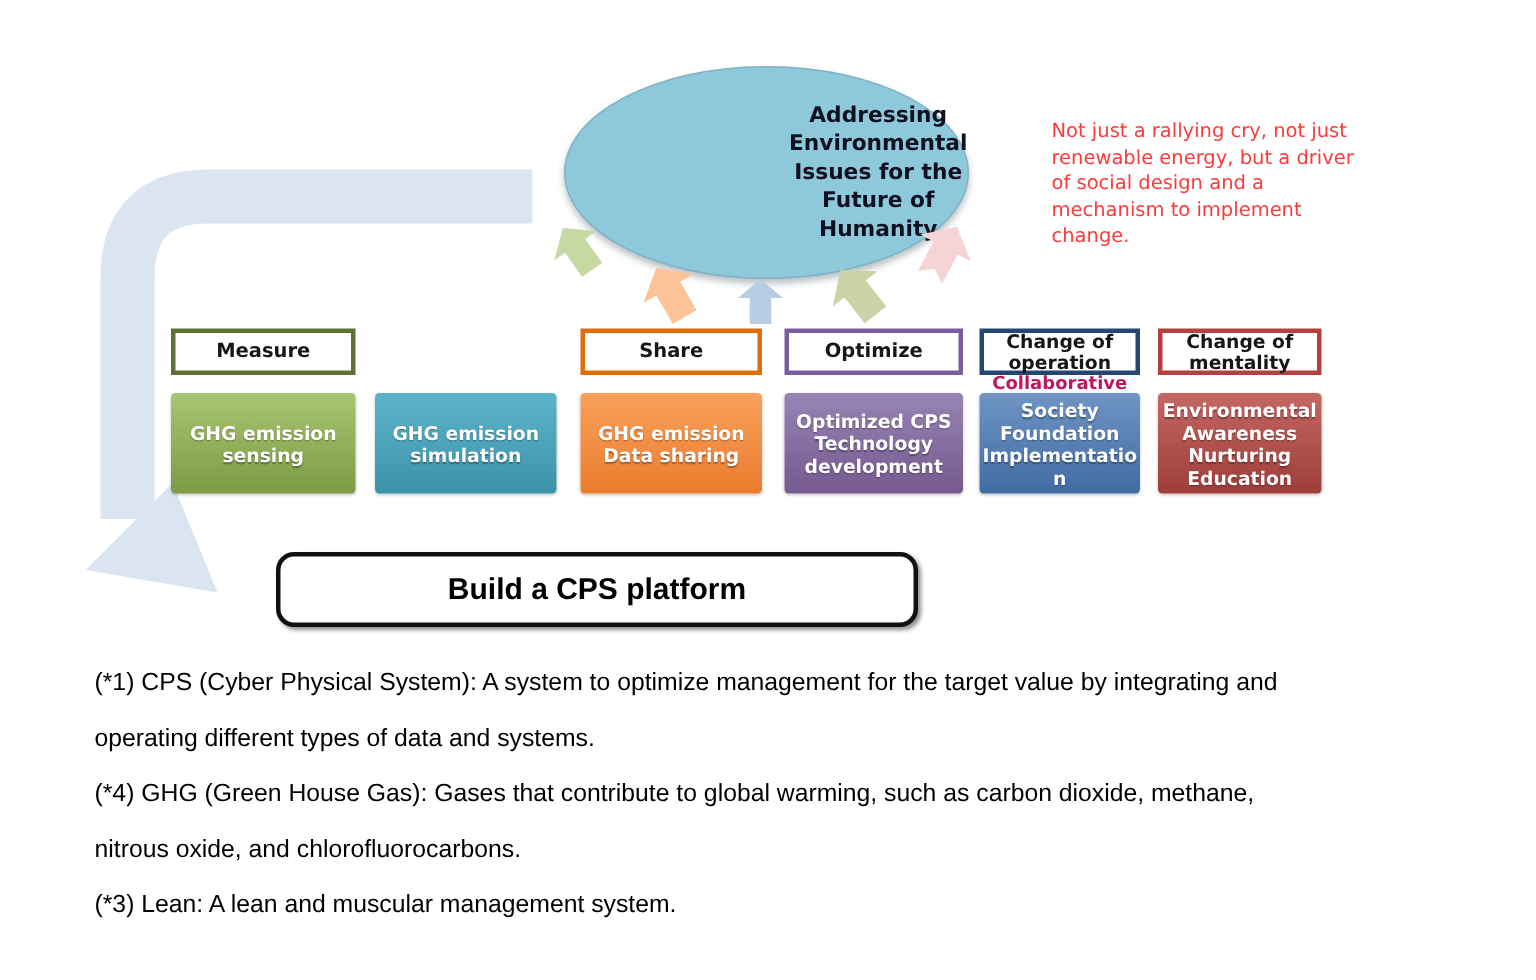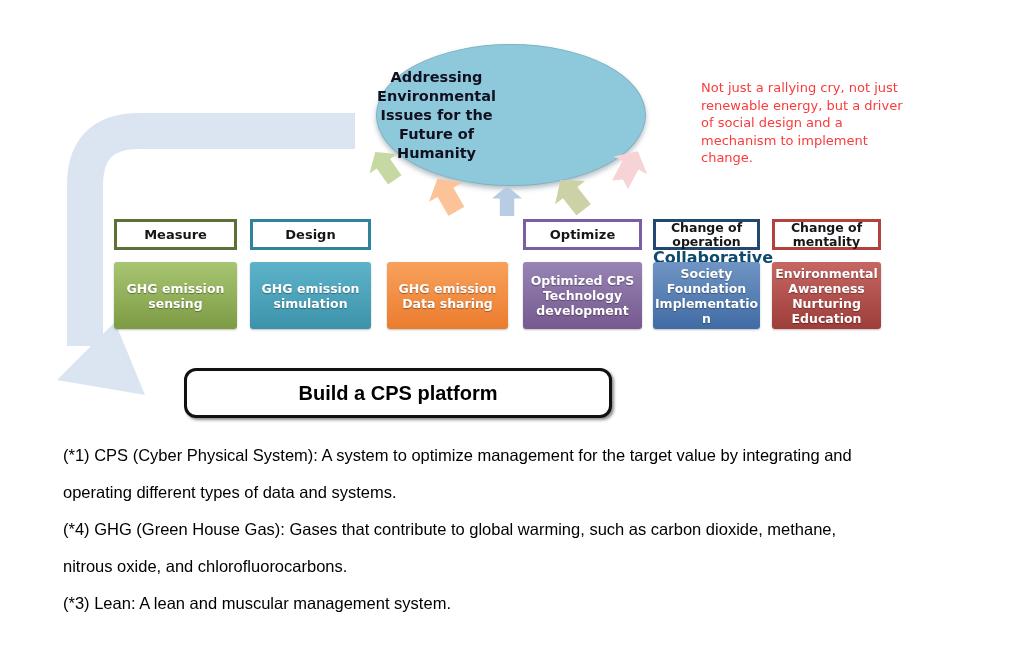--- a/index.html
+++ b/index.html
@@ -10,21 +10,21 @@
   .abs{position:absolute;}
 
   
   #loop-arrow{left:55px;top:98px;width:312px;height:336px;}
 
   
   .goal-ellipse{
     left:376px;top:44px;width:268px;height:140px;border-radius:50%;
     background:#8ec9db;border:1px solid #7fb2c4;
     box-shadow:0 3px 5px rgba(90,110,125,.45);
-    display:flex;align-items:center;justify-content:flex-start;text-align:center;
+    display:flex;align-items:center;justify-content:flex-end;text-align:center;
     font-weight:bold;font-size:14.5px;line-height:19px;color:#101020;
   }
 
   
   .fan{position:absolute;}
 
   
   .note{
     left:701px;top:79px;width:212px;
     font-size:13px;line-height:17.5px;font-weight:normal;
@@ -45,21 +45,21 @@
     box-shadow:0 1px 2px rgba(0,0,0,.25);
     display:flex;align-items:center;justify-content:center;text-align:center;
     color:#ffffff;font-weight:bold;font-size:12.5px;line-height:15px;
     text-shadow:0 1px 1px rgba(0,0,0,.35);
   }
   .c1{left:114px;width:123px;} .c2{left:250px;width:121px;} .c3{left:387px;width:121px;}
   .c4{left:523px;width:119px;} .c5{left:653px;width:107px;} .c6{left:772px;width:109px;}
 
   .overflow-word{
     left:653px;top:248px;width:107px;text-align:center;
-    color:#0c4a6e;font-weight:bold;font-size:16px;
+    color:#be185d;font-weight:bold;font-size:12px;
   }
 
   
   .platform{
     left:168px;top:368px;width:428px;height:50px;box-sizing:border-box;
     background:#ffffff;border:3px solid #111111;border-radius:12px;
     box-shadow:2px 2px 3px rgba(0,0,0,.45);
     display:flex;align-items:center;justify-content:center;
     font-family:"Liberation Sans",sans-serif;font-weight:bold;font-size:20px;color:#000;margin-left:16px;
   }
@@ -99,22 +99,22 @@
   </svg>
   <svg class="fan" style="left:610px;top:142px;width:38px;height:52px;transform:rotate(28deg);" viewBox="0 0 100 100">
     <polygon points="50,0 100,42 74,42 74,100 50,84 26,100 26,42 0,42" fill="#f6d3d5"></polygon>
   </svg>
 
   <div class="abs note" style="color: rgb(251, 59, 59);">Not just a rallying cry, not just renewable energy, but a driver of social design and a mechanism to implement change.</div>
 
   <div class="hbox one c1" style="--bc: #5d7137;">
       <span>Measure</span>
     </div>
-  <div class="hbox one c2" style="--bc: #2f839a;">
-      <span>Design</span>
+  <div class="hbox one c3" style="--bc: #e06c0c;">
+      <span>Share</span>
     </div>
   <div class="hbox one c4" style="--bc: #7b5da2;">
       <span>Optimize</span>
     </div>
   <div class="hbox two c6" style="--bc: #b5413f;">
       <span>Change of mentality</span>
     </div>
   <div class="hbox two c5" style="--bc: #24476f;">
       <span>Change of operation</span>
     </div>

